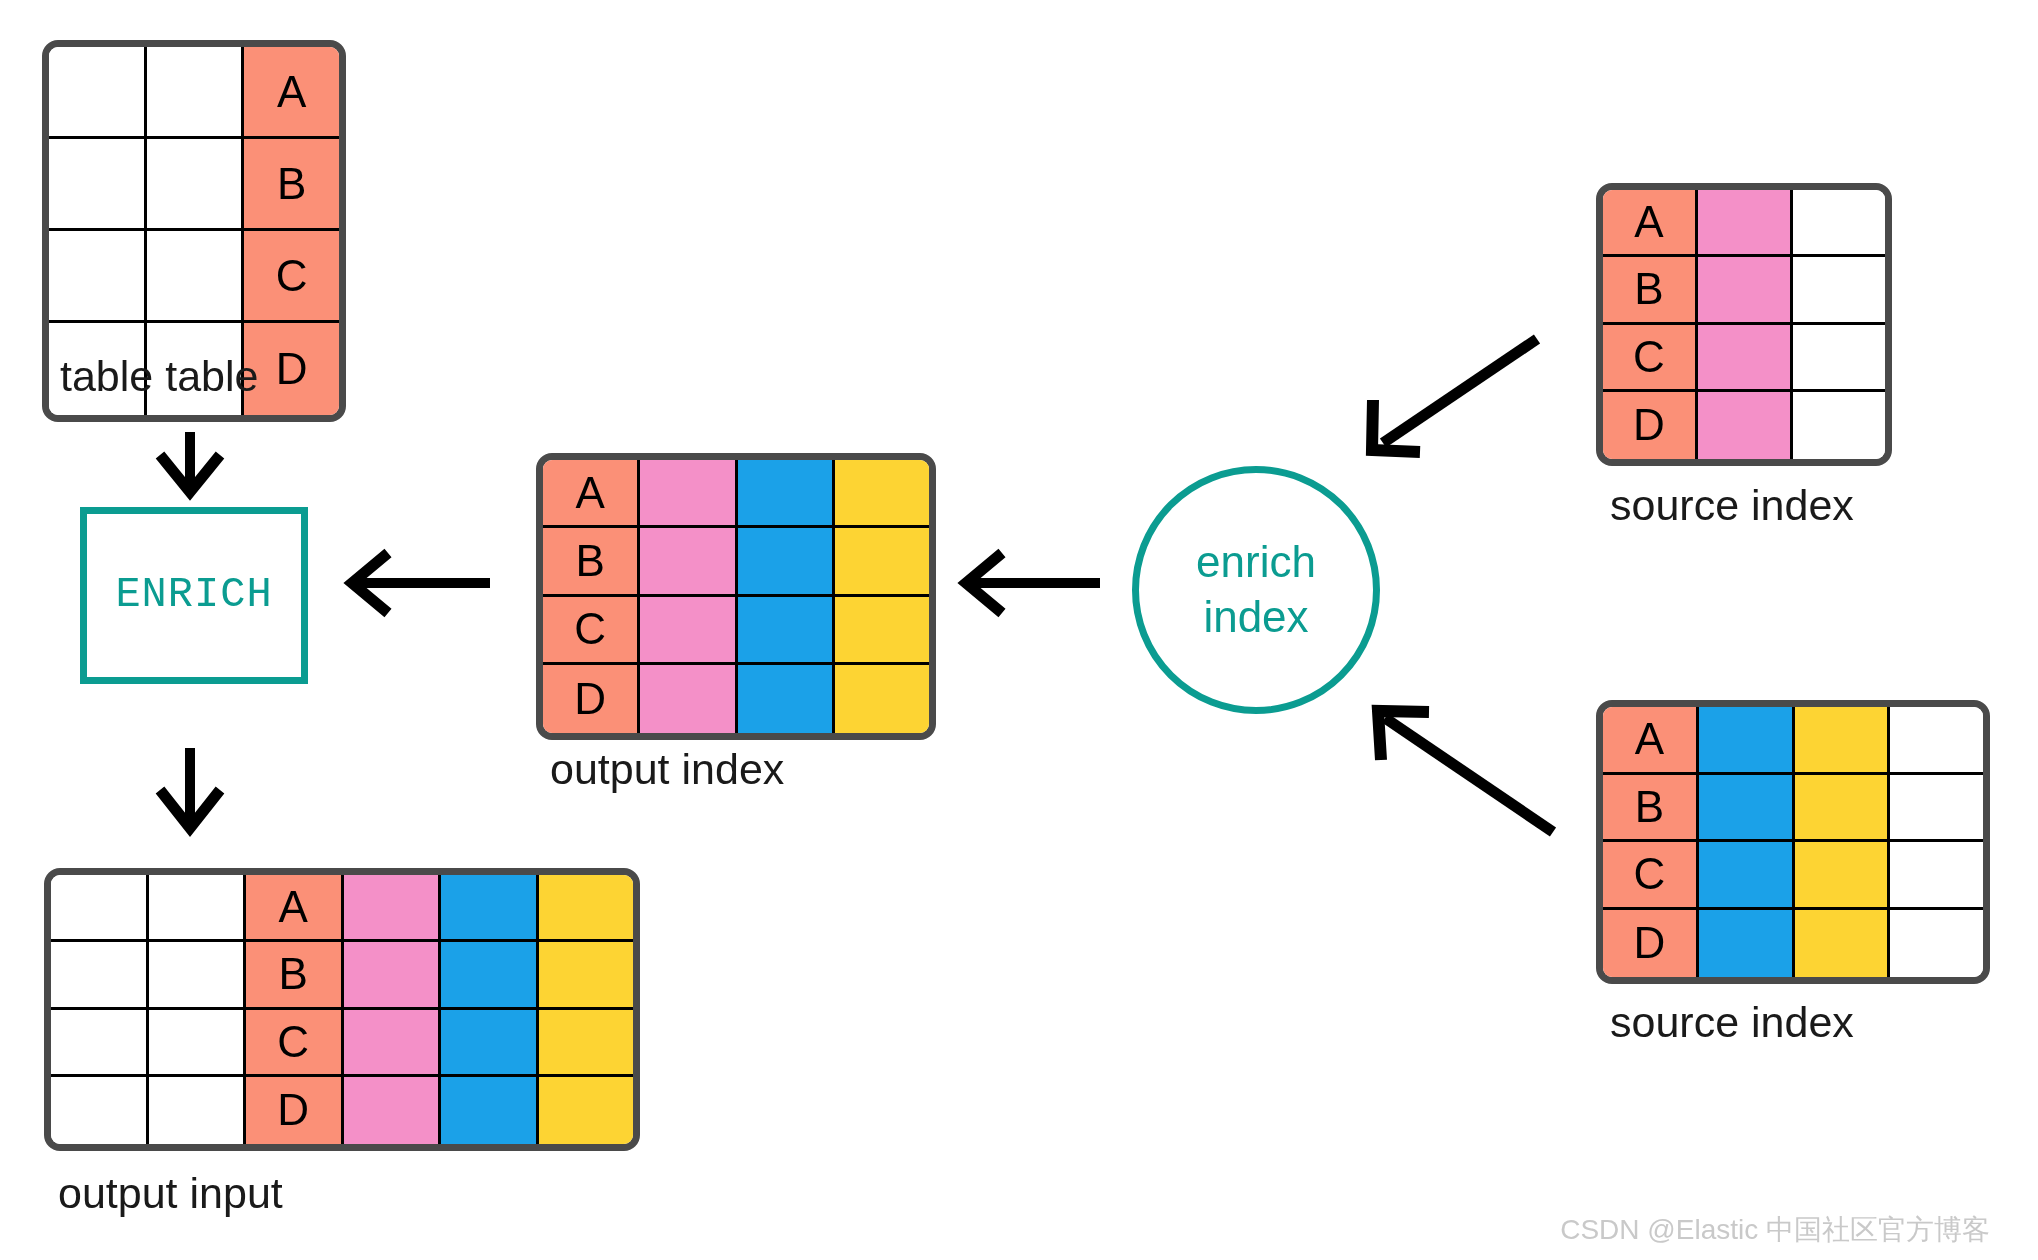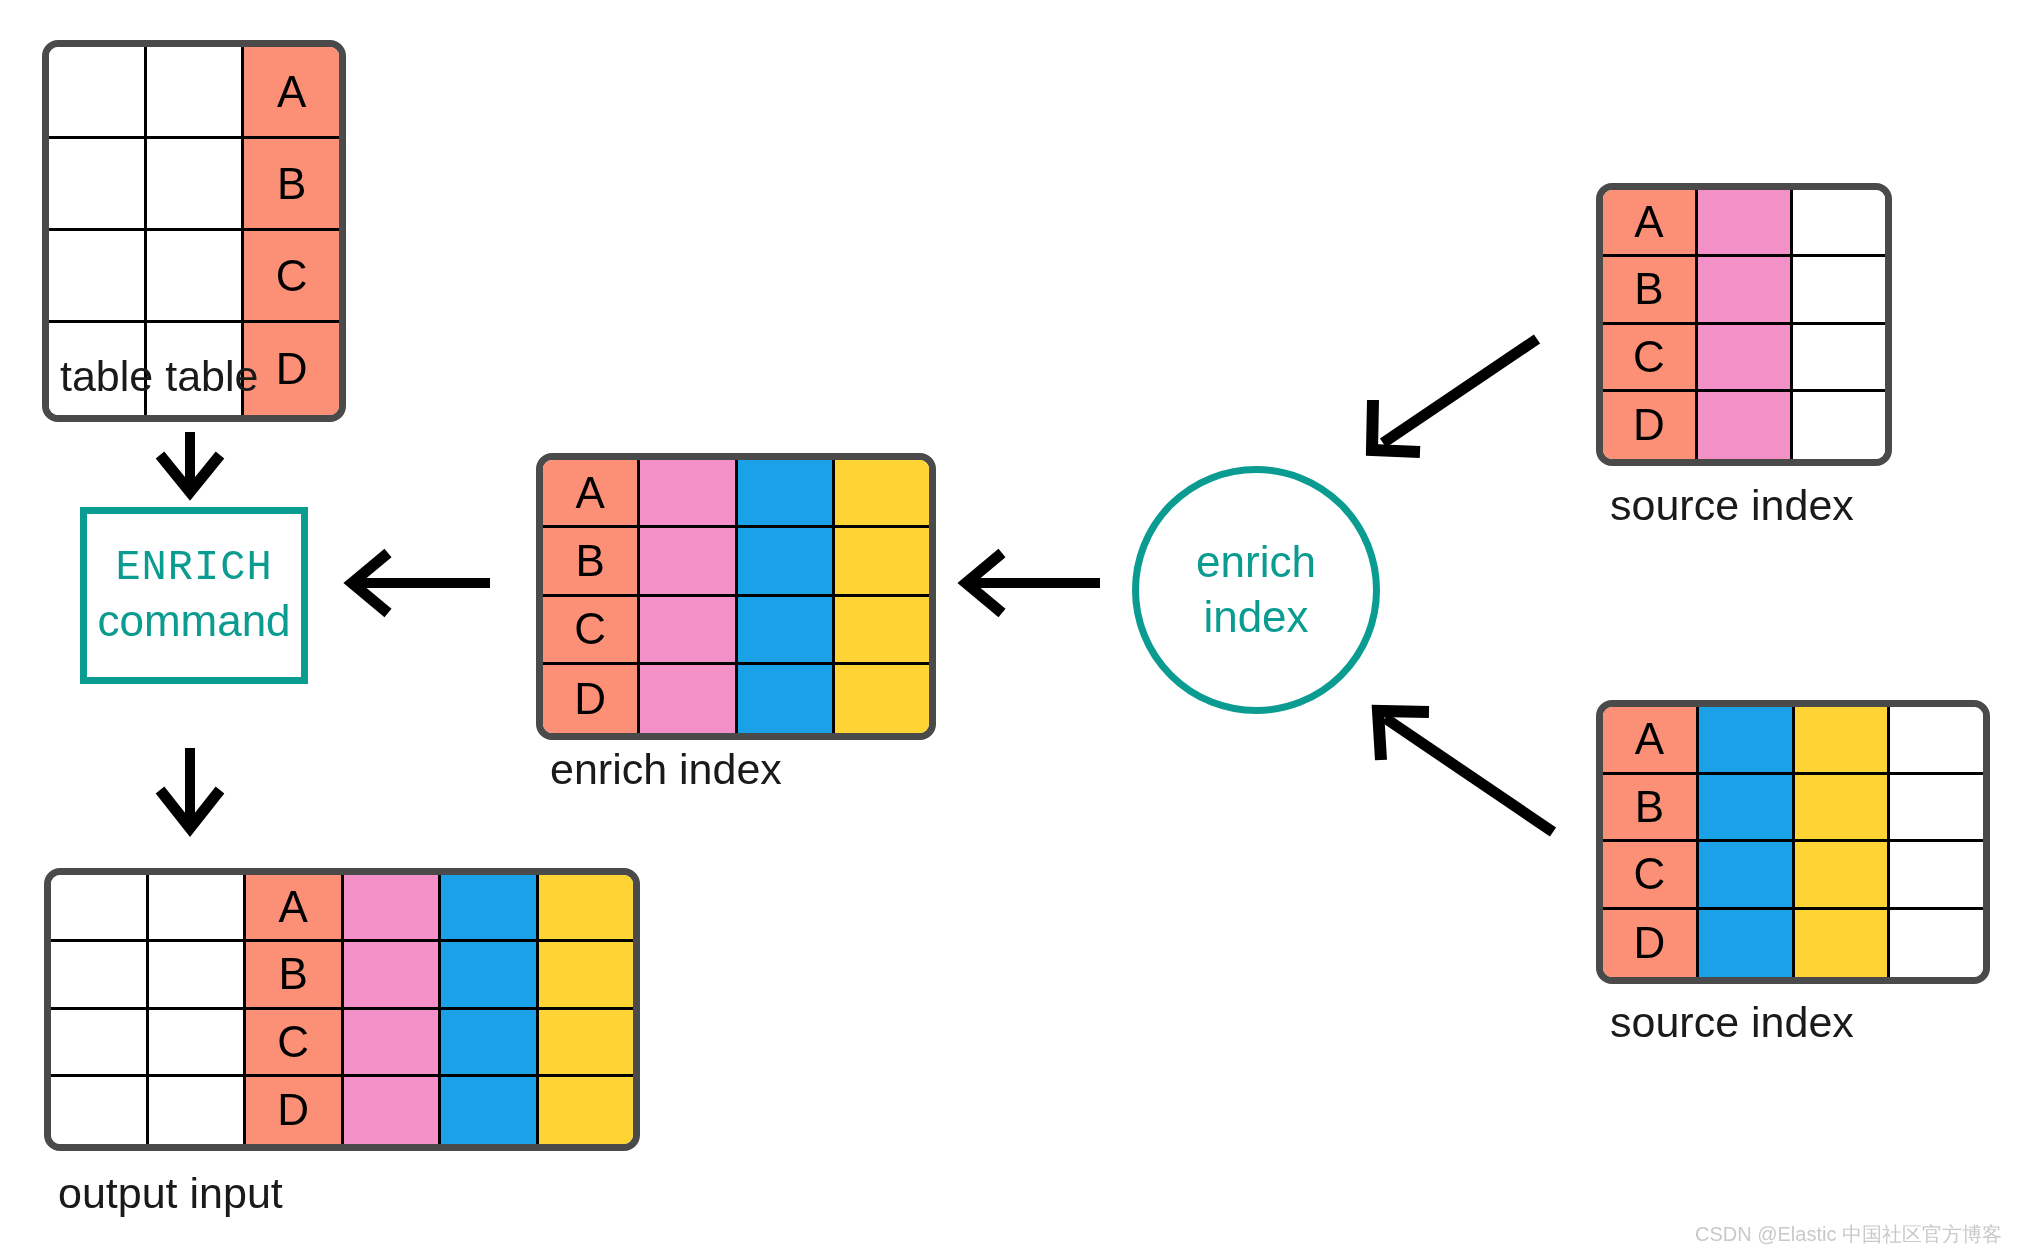--- a/index.html
+++ b/index.html
@@ -105,23 +105,23 @@
     position: absolute;
     left: 0; top: 0;
     width: 2038px;
     height: 1260px;
     pointer-events: none;
   }
 
   
   #watermark {
     position: absolute;
-    right: 36px;
+    right: 48px;
     bottom: 16px;
-    font-size: 20px;
+    font-size: 28px;
     color: #c9c9c9;
     white-space: nowrap;
     line-height: 1;
   }
 </style>
 </head>
 <body>
 
 <div id="stage">
 
@@ -144,21 +144,20 @@
       <div class="trow">
         <div class="tcell" style="background: rgb(255, 255, 255);"></div>
         <div class="tcell" style="background: rgb(255, 255, 255);"></div>
         <div class="tcell" style="background: rgb(251, 144, 119);">D</div>
       </div>
     </div>
   <div class="caption" id="input-table-caption" style="left:60px; top:355px;">table table</div>
 
   <div id="enrich-command-box" style="left:80px; top:507px; width:228px; height:177px;">
     <div class="mono">ENRICH</div>
-    <div class="sans">command</div>
   </div>
 
   <div class="tbl" id="enrich-index-table" style="left:536px; top:453px; width:400px; height:287px;">
       <div class="trow">
         <div class="tcell" style="background: rgb(251, 144, 119);">A</div>
         <div class="tcell" style="background: rgb(244, 144, 200);"></div>
         <div class="tcell" style="background: rgb(27, 161, 232);"></div>
         <div class="tcell" style="background: rgb(253, 212, 51);"></div>
       </div>
       <div class="trow">
@@ -173,21 +172,21 @@
         <div class="tcell" style="background: rgb(27, 161, 232);"></div>
         <div class="tcell" style="background: rgb(253, 212, 51);"></div>
       </div>
       <div class="trow">
         <div class="tcell" style="background: rgb(251, 144, 119);">D</div>
         <div class="tcell" style="background: rgb(244, 144, 200);"></div>
         <div class="tcell" style="background: rgb(27, 161, 232);"></div>
         <div class="tcell" style="background: rgb(253, 212, 51);"></div>
       </div>
     </div>
-  <div class="caption" id="enrich-index-caption" style="left:550px; top:748px;">enrich index</div>
+  <div class="caption" id="enrich-index-caption" style="left:550px; top:748px;">output index</div>
 
   <div id="enrich-policy-circle" style="left:1132px; top:466px; width:248px; height:248px;">
     <div>enrich</div>
     <div>index</div>
   </div>
 
   <div class="tbl" id="source-index-top-table" style="left:1596px; top:183px; width:296px; height:283px;">
       <div class="trow">
         <div class="tcell" style="background: rgb(251, 144, 119);">A</div>
         <div class="tcell" style="background: rgb(244, 144, 200);"></div>

